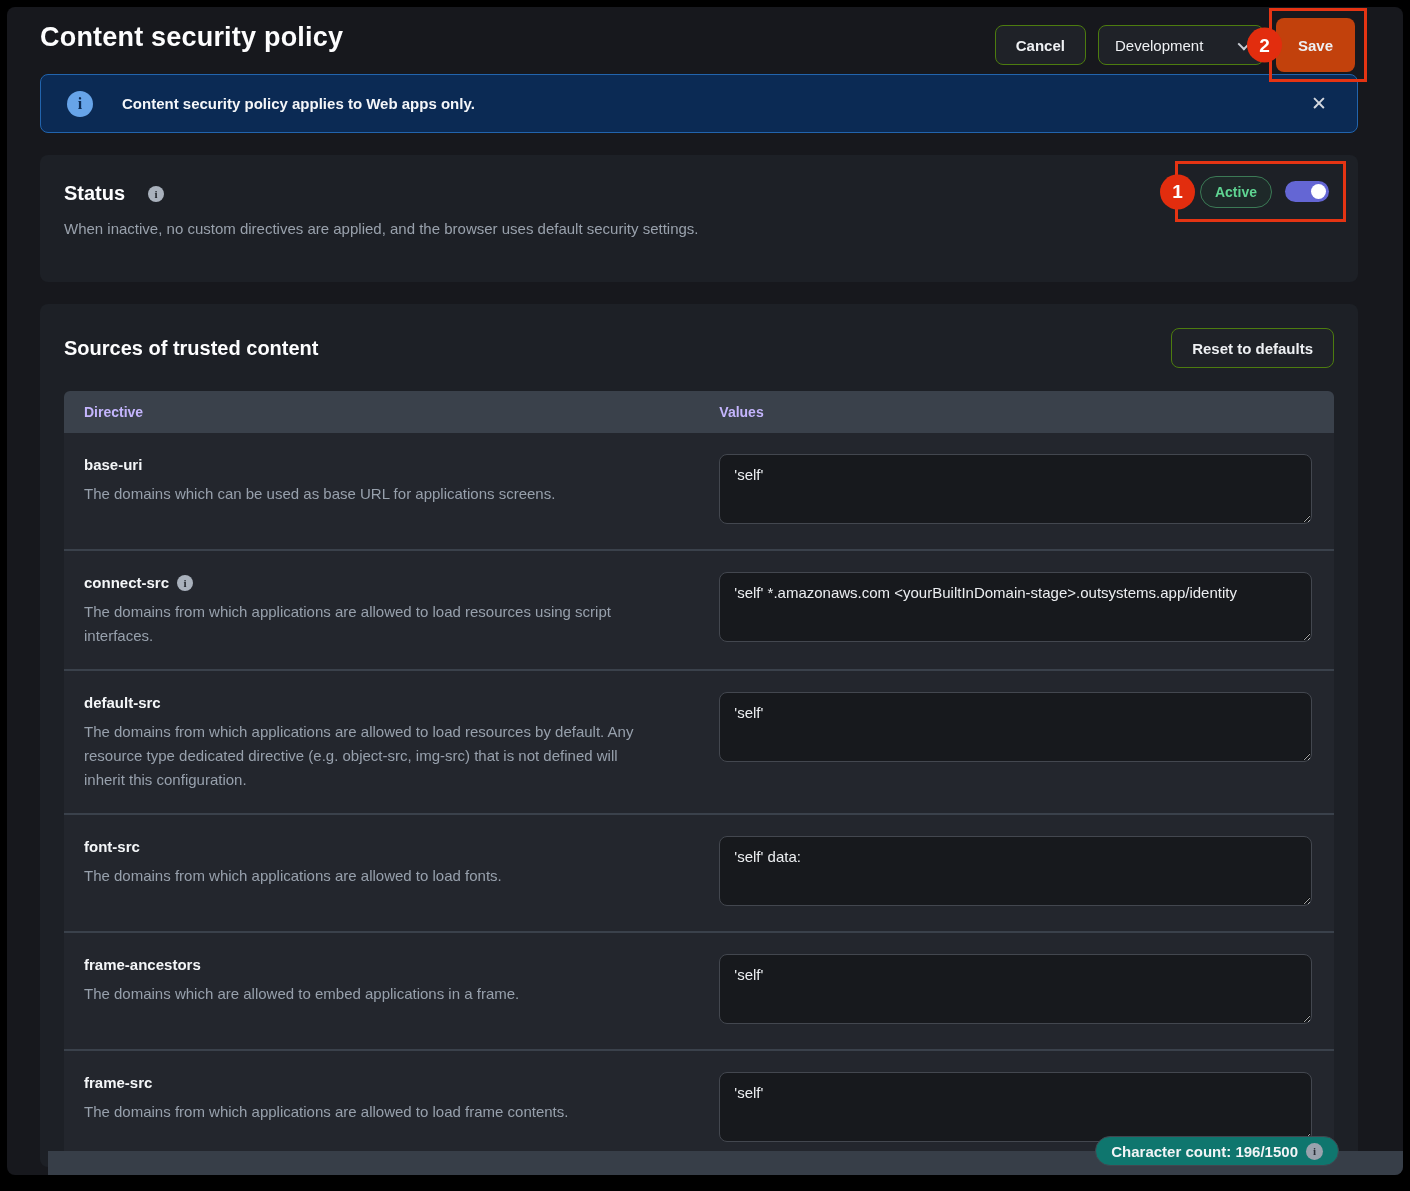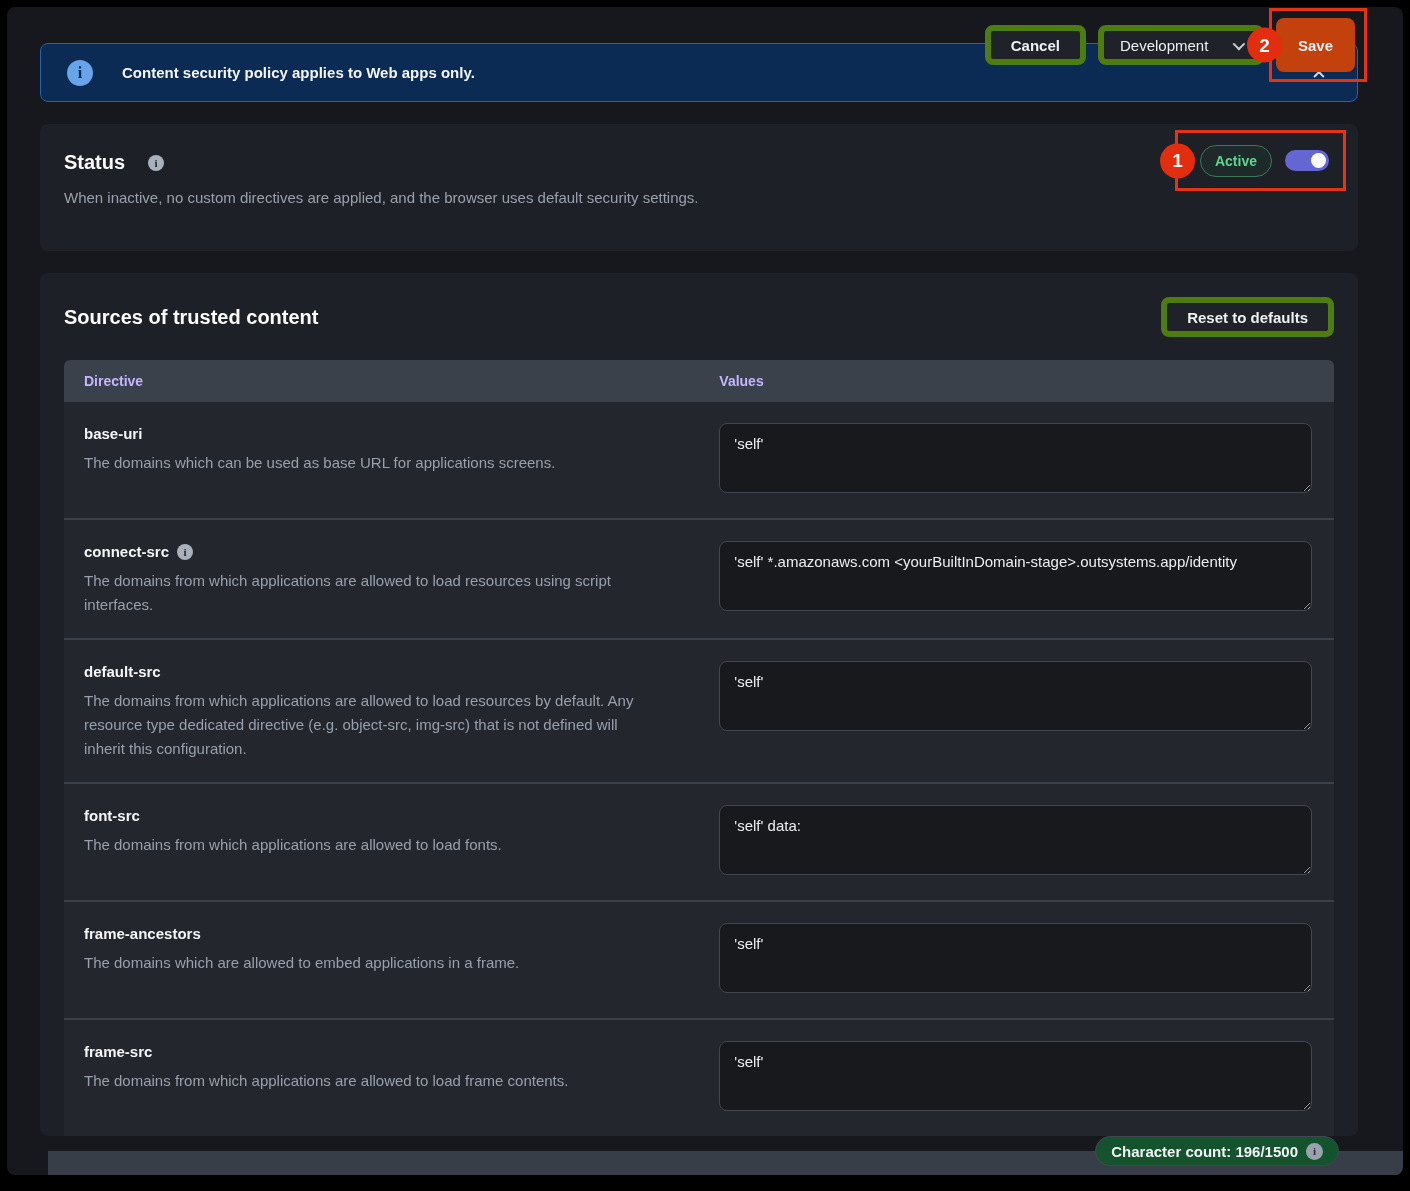--- a/index.html
+++ b/index.html
@@ -10,21 +10,21 @@
 
   
   .page-title { color: #fdfdfe; font-size: 27px; font-weight: 700; letter-spacing: .2px; }
   .page-subtitle { margin-top: 9px; color: #9aa2ad; font-size: 15px; }
   .learn-more { color: #8f8df2; font-weight: 700; text-decoration: none; cursor: pointer; }
   .ext-icon { display: inline-block; vertical-align: -2px; margin-left: 5px; }
 
   .header-actions { position: absolute; top: 11px; right: 48px; display: flex; align-items: center; gap: 12px; }
   .btn { display: inline-flex; align-items: center; justify-content: center; height: 40px;
          border-radius: 8px; font-size: 15px; font-weight: 700; color: #eef0f3; cursor: pointer;
-         background: #1f2228; border: 6px solid #4d7c0f; padding: 0 20px; }
+         background: #1f2228; border: 1px solid #4d7c0f; padding: 0 20px; }
   .btn-primary { background: #c2410c; border: none; height: 54px; padding: 0 22px; }
   .dropdown { width: 166px; justify-content: space-between; padding: 0 16px; font-weight: 400; }
   .chev { width: 9px; height: 9px; border-right: 2px solid #c9cdd4; border-bottom: 2px solid #c9cdd4;
           transform: rotate(45deg) translateY(-2px); }
 
   
   .anno-rect { position: absolute; border: 3px solid #e53413; pointer-events: none; }
   .anno-badge { position: absolute; width: 35px; height: 35px; border-radius: 50%; background: #e22d0e;
                 color: #fff; font-size: 19px; font-weight: 700; display: flex; align-items: center;
                 justify-content: center; z-index: 5; }
@@ -75,30 +75,31 @@
   .d-name { color: #f4f6f8; font-size: 15px; font-weight: 700; display: flex; align-items: center; gap: 8px; }
   .d-desc { margin-top: 9px; color: #97a0ac; font-size: 15px; line-height: 1.6; }
   .v-cell { width: 48.4%; padding-right: 22px; }
   .v-cell textarea { width: 100%; height: 70px; background: #17191d; border: 1px solid #43474f;
                      border-radius: 8px; color: #eceef1; font-size: 15px; font-family: "Liberation Sans", sans-serif;
                      padding: 11px 14px; resize: both; outline: none; }
 
   
   .bottom-strip { position: absolute; left: 41px; right: 0; bottom: 0; height: 24px; background: #373e48; }
   .char-tooltip { position: absolute; right: 64px; bottom: 9px; height: 30px; display: inline-flex;
-                  align-items: center; gap: 8px; background: #14532d; border: 1px solid #41464f;
+                  align-items: center; gap: 8px; background: #0f766e; border: 1px solid #41464f;
                   border-radius: 999px; padding: 0 15px; color: #f2f4f6; font-size: 15px; font-weight: 700; z-index: 6; }
   .char-tooltip .info-icon { background: #9aa2ad; color: #2a2e36; width: 17px; height: 17px; }
 </style>
 </head>
 <body>
 
 <div class="frame">
   <div class="page">
 
+    <h1 class="page-title">Content security policy</h1>
 
     <div class="header-actions">
       <button class="btn">Cancel</button>
       <button class="btn dropdown">
         <span>Development</span>
         <span class="chev"></span>
       </button>
       <span class="save-wrap">
         <span class="anno-badge">2</span>
         <span class="anno-rect"></span>

